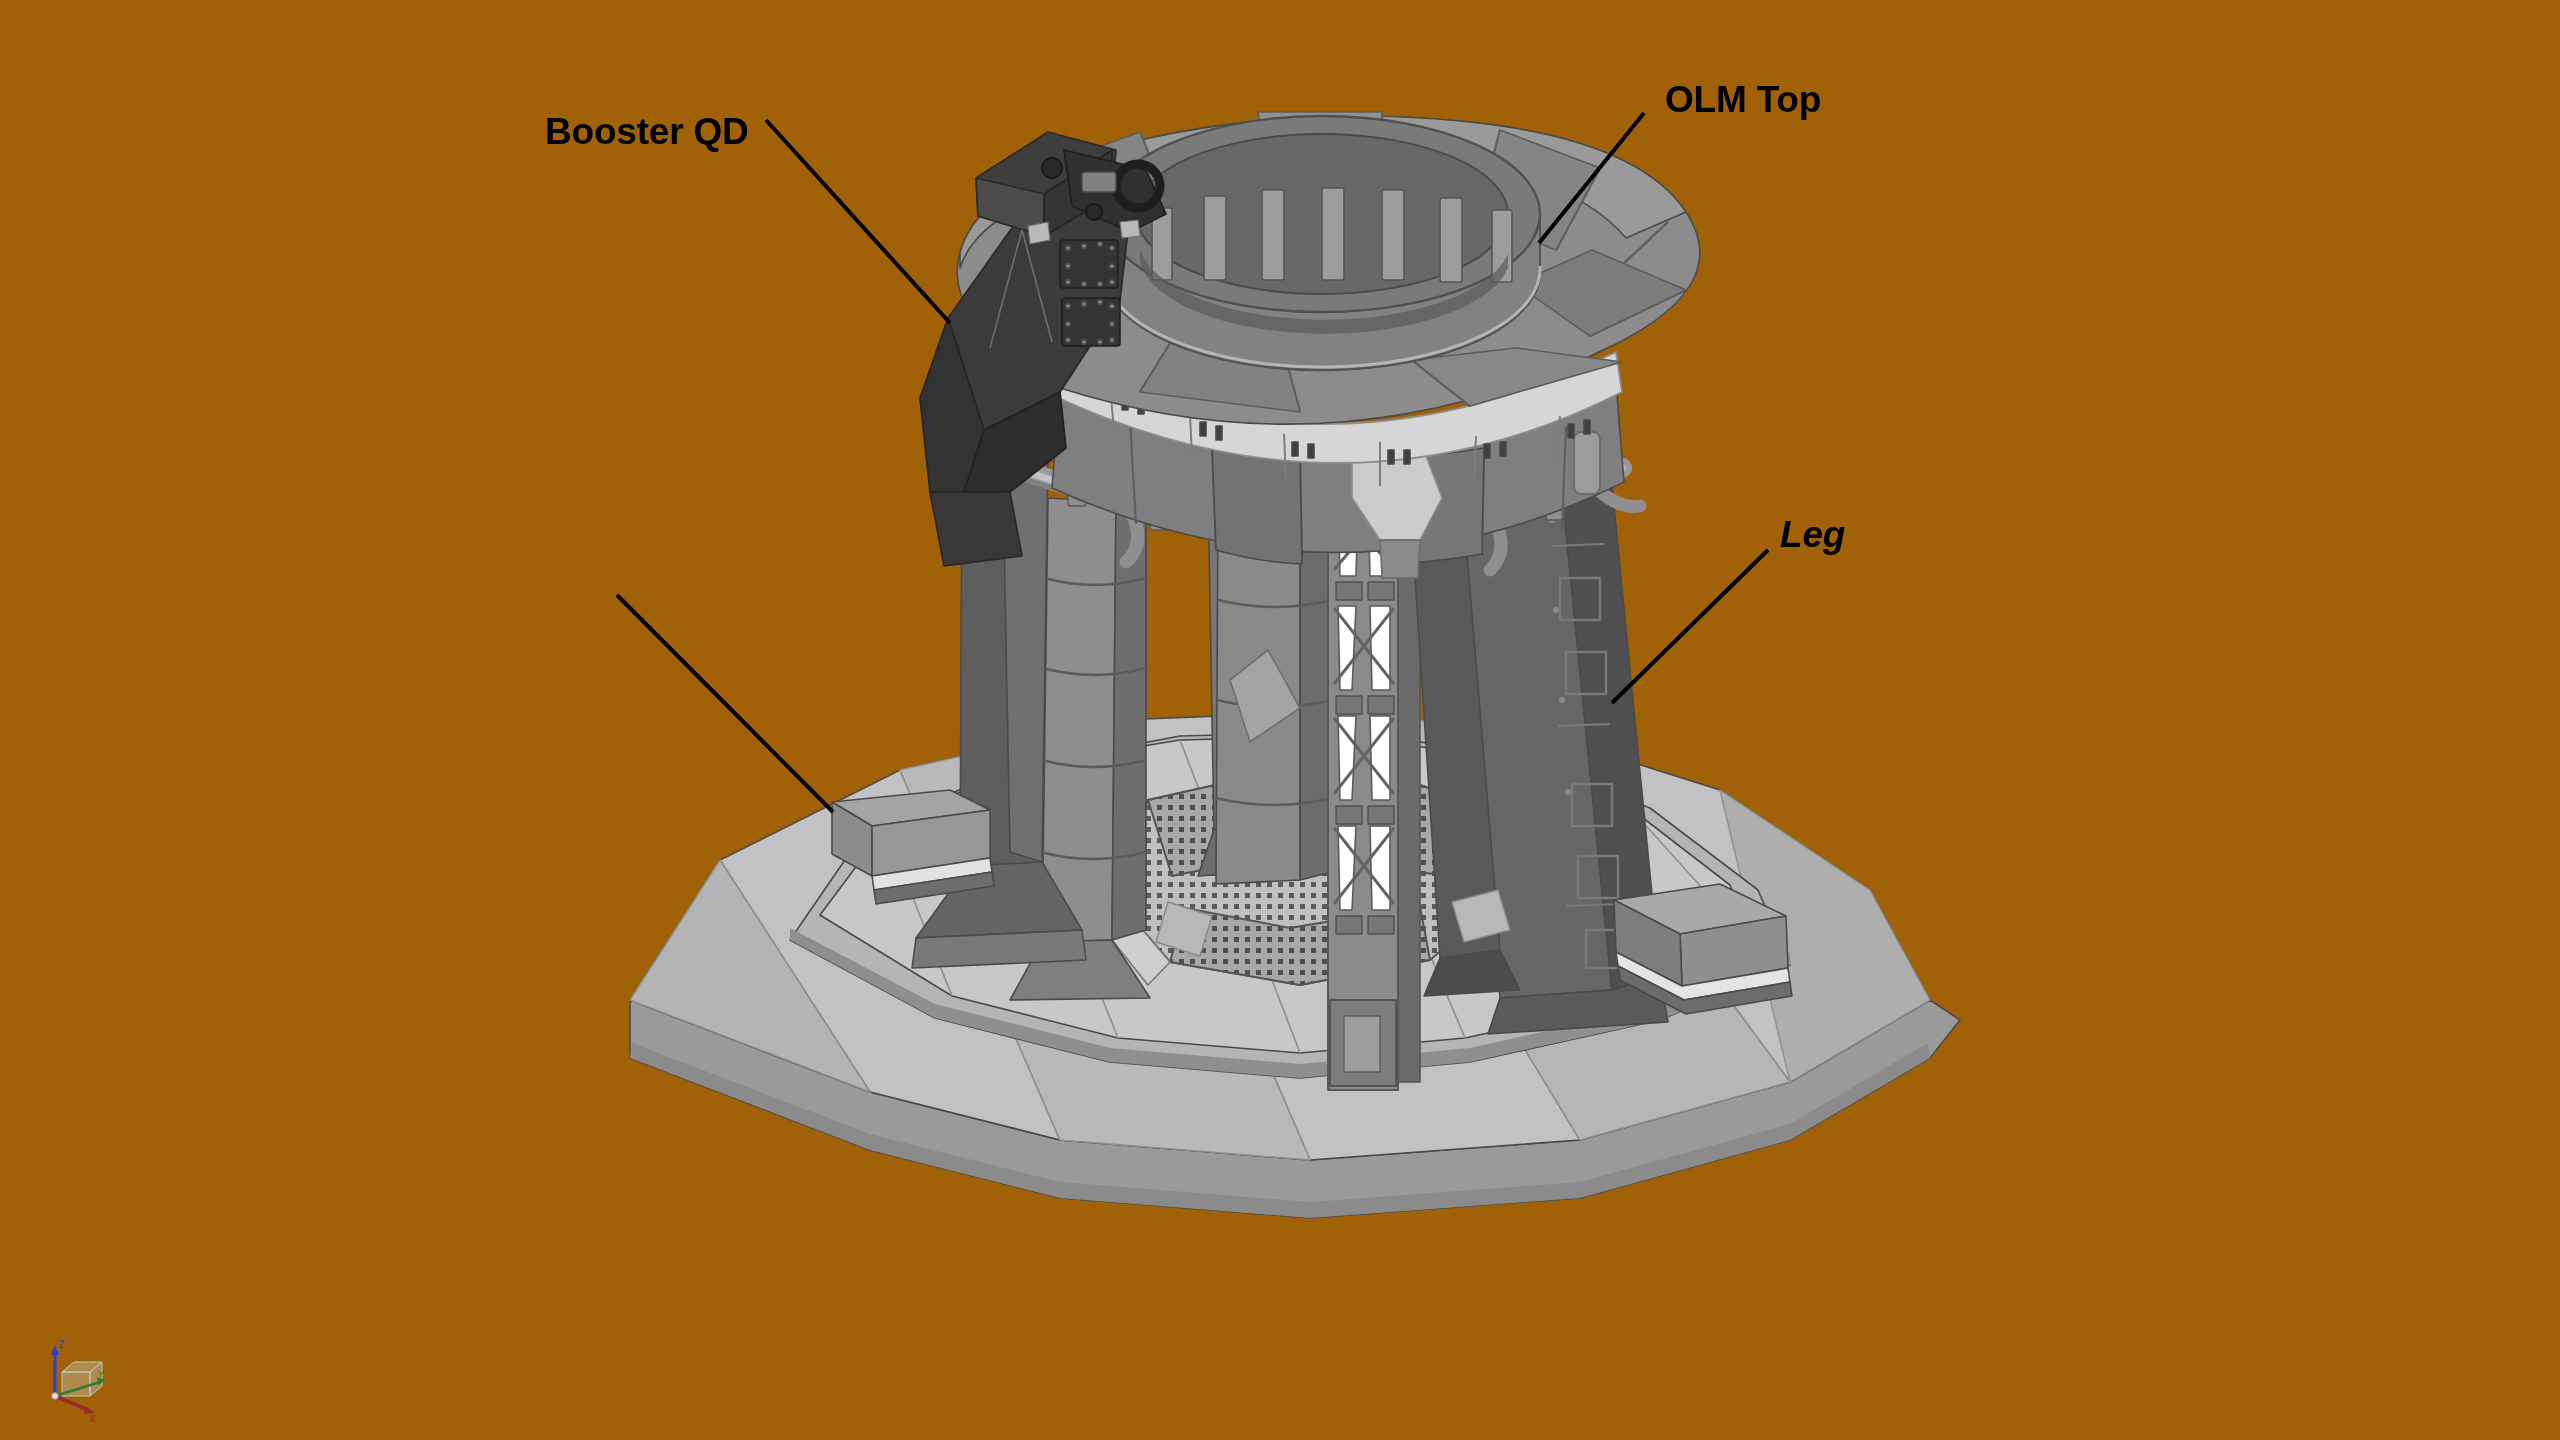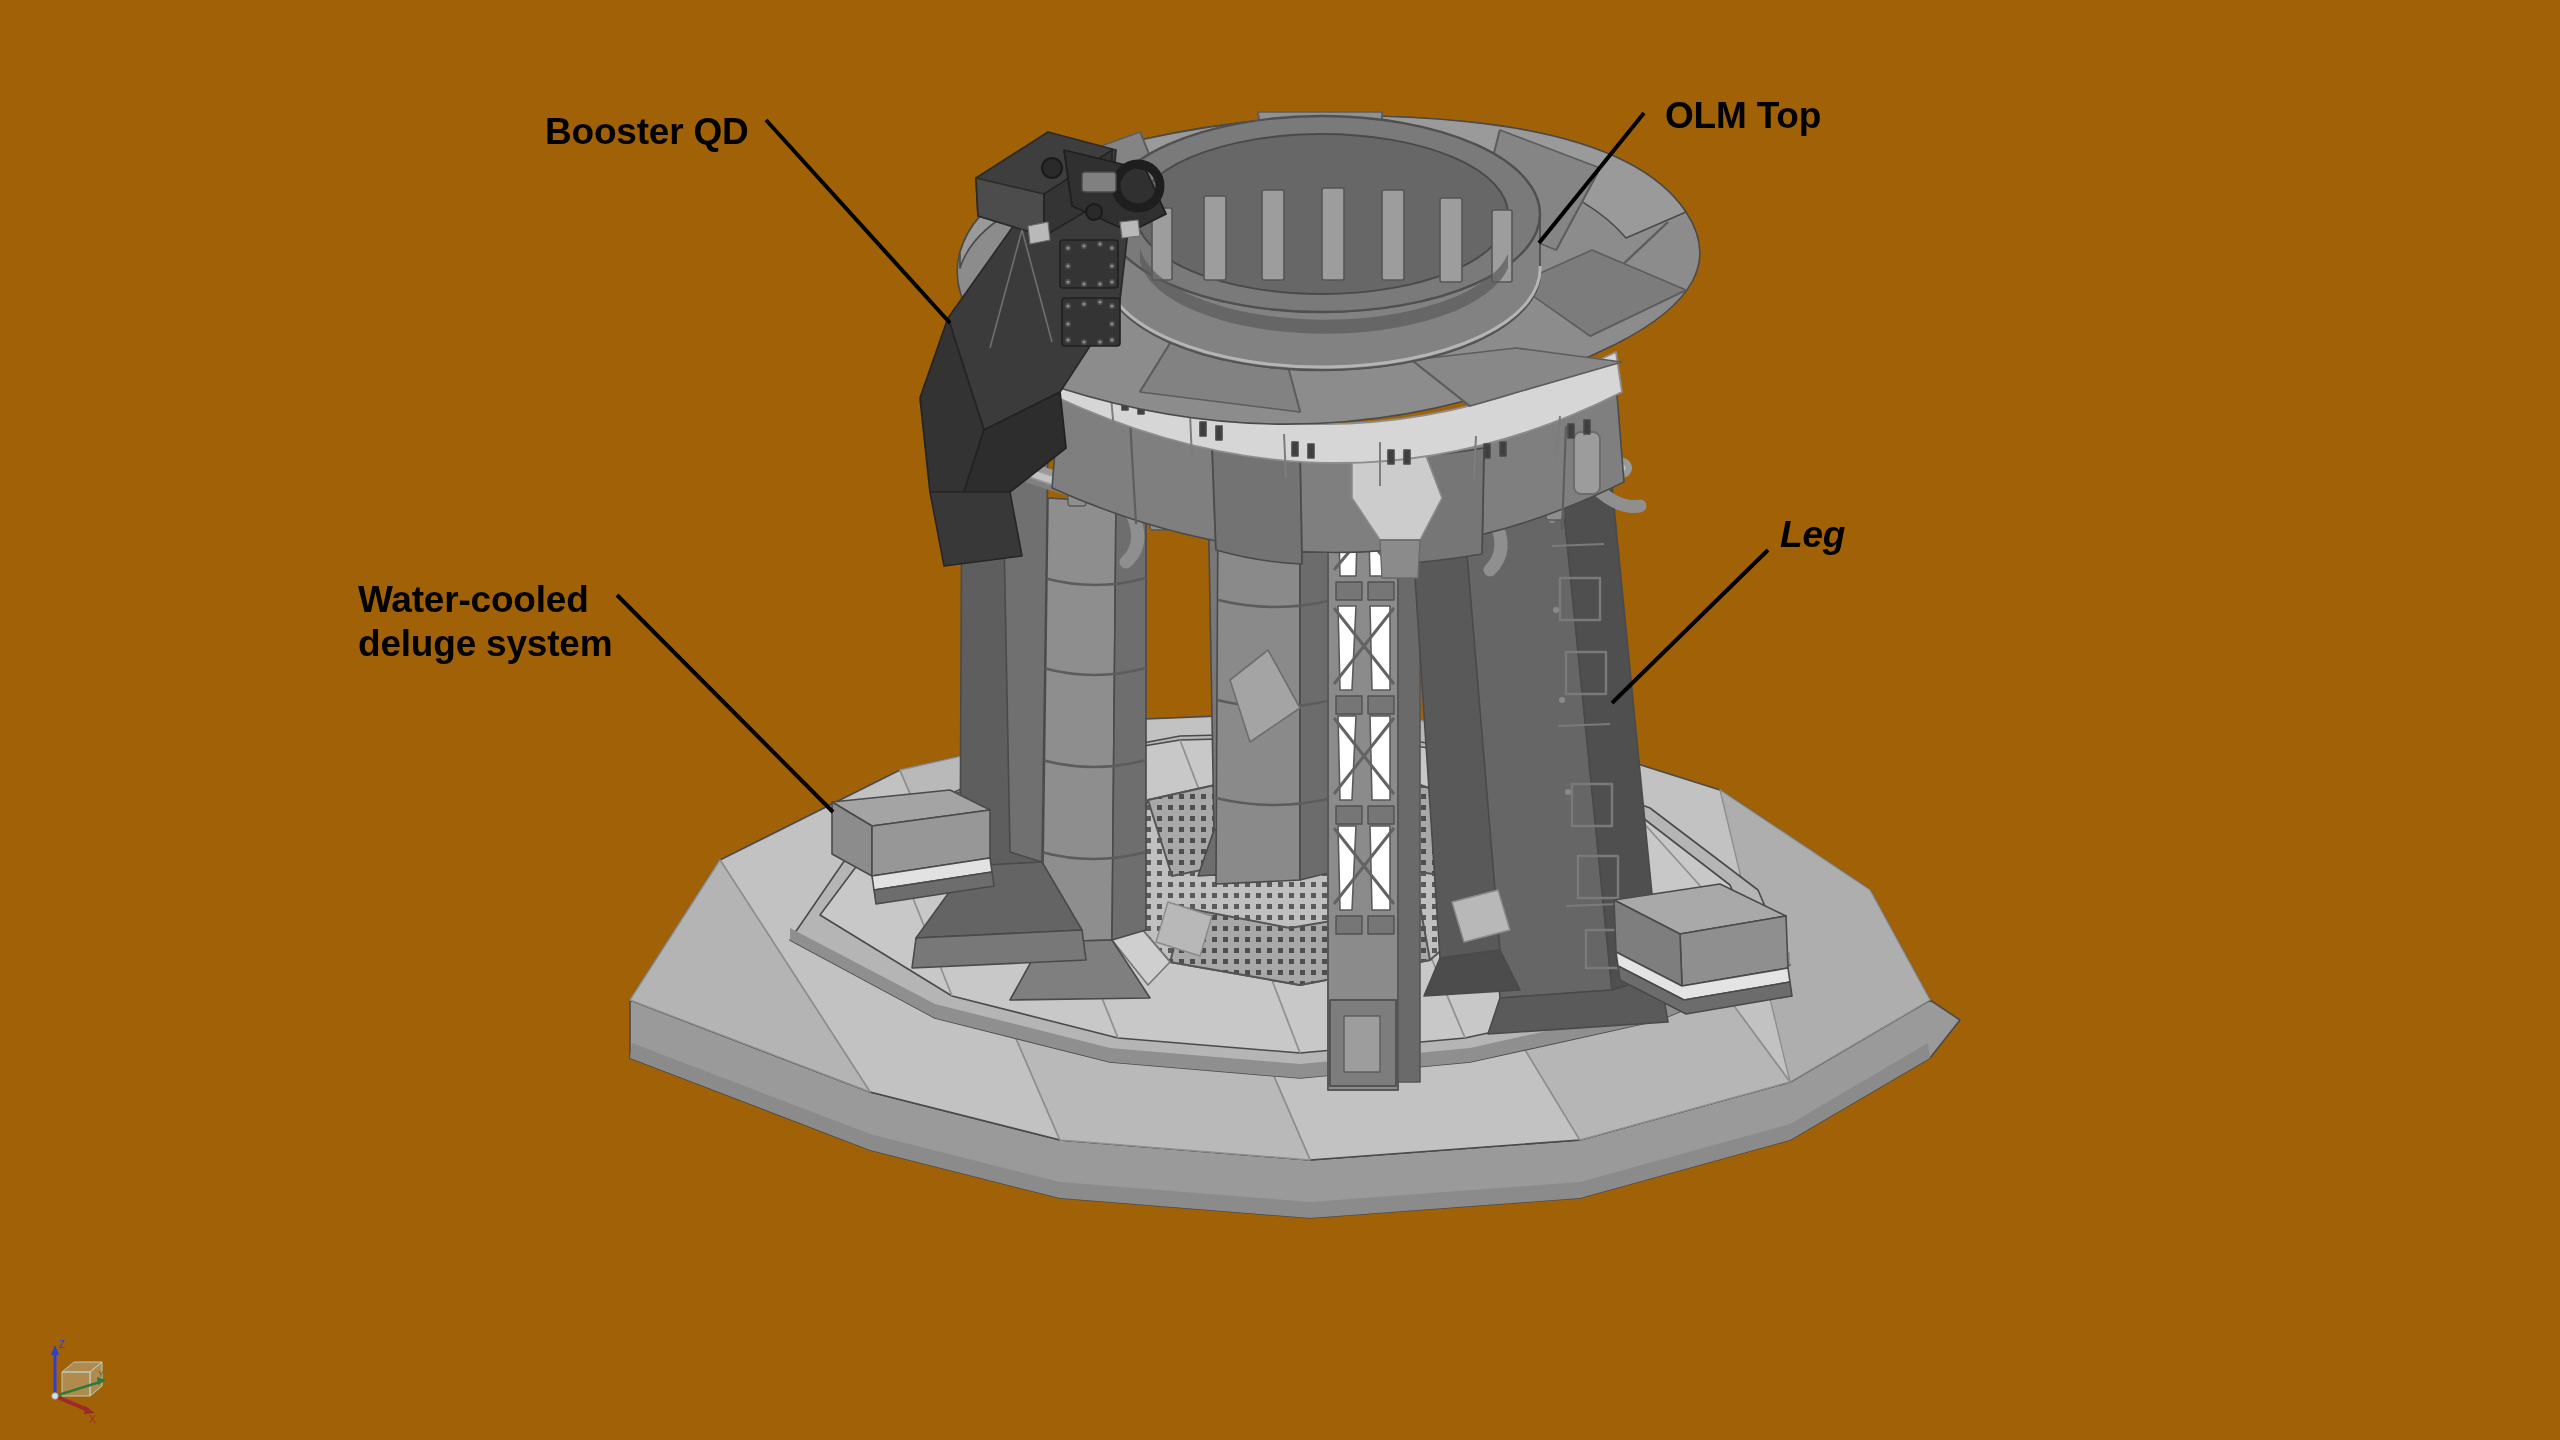--- a/index.html
+++ b/index.html
@@ -464,26 +464,24 @@
     <g stroke="#000000" stroke-width="4" stroke-linecap="butt" fill="none">
       <line x1="766" y1="120" x2="950" y2="323" stroke="#000000" stroke-width="4"></line>
       <line x1="1644" y1="113" x2="1539" y2="243" stroke="#000000" stroke-width="4"></line>
       <line x1="1768" y1="550" x2="1612" y2="703" stroke="#000000" stroke-width="4"></line>
       <line x1="617" y1="595" x2="833" y2="812" stroke="#000000" stroke-width="4"></line>
     </g>
   </svg>
 
   <div class="callout-label" id="label-booster-qd" style="left: 545px; top: 110px;">Booster QD</div>
 
-  <div class="callout-label" id="label-olm-top" style="left: 1665px; top: 78px; margin-top: 16px;">OLM Top</div>
+  <div class="callout-label" id="label-olm-top" style="left: 1665px; top: 78px;">OLM Top</div>
 
   <div class="callout-label" id="label-leg" style="left: 1780px; top: 513px; font-style: italic;">Leg</div>
 
-  <div class="callout-label" id="label-deluge" style="left: 358px; top: 578px;">Water-cooled
-deluge system</div>
 
   <svg id="axis-gizmo" style="position:absolute;left:28px;top:1330px;width:100px;height:100px;" viewBox="0 0 100 100">
 
     <g fill="#cfdbd1" fill-opacity="0.35" stroke="#b9c9bc" stroke-width="1">
       <polygon points="34,42 62,42 62,66 34,66"></polygon>
       <polygon points="34,42 46,32 74,32 62,42"></polygon>
       <polygon points="62,42 74,32 74,56 62,66"></polygon>
     </g>
 
     <g>

